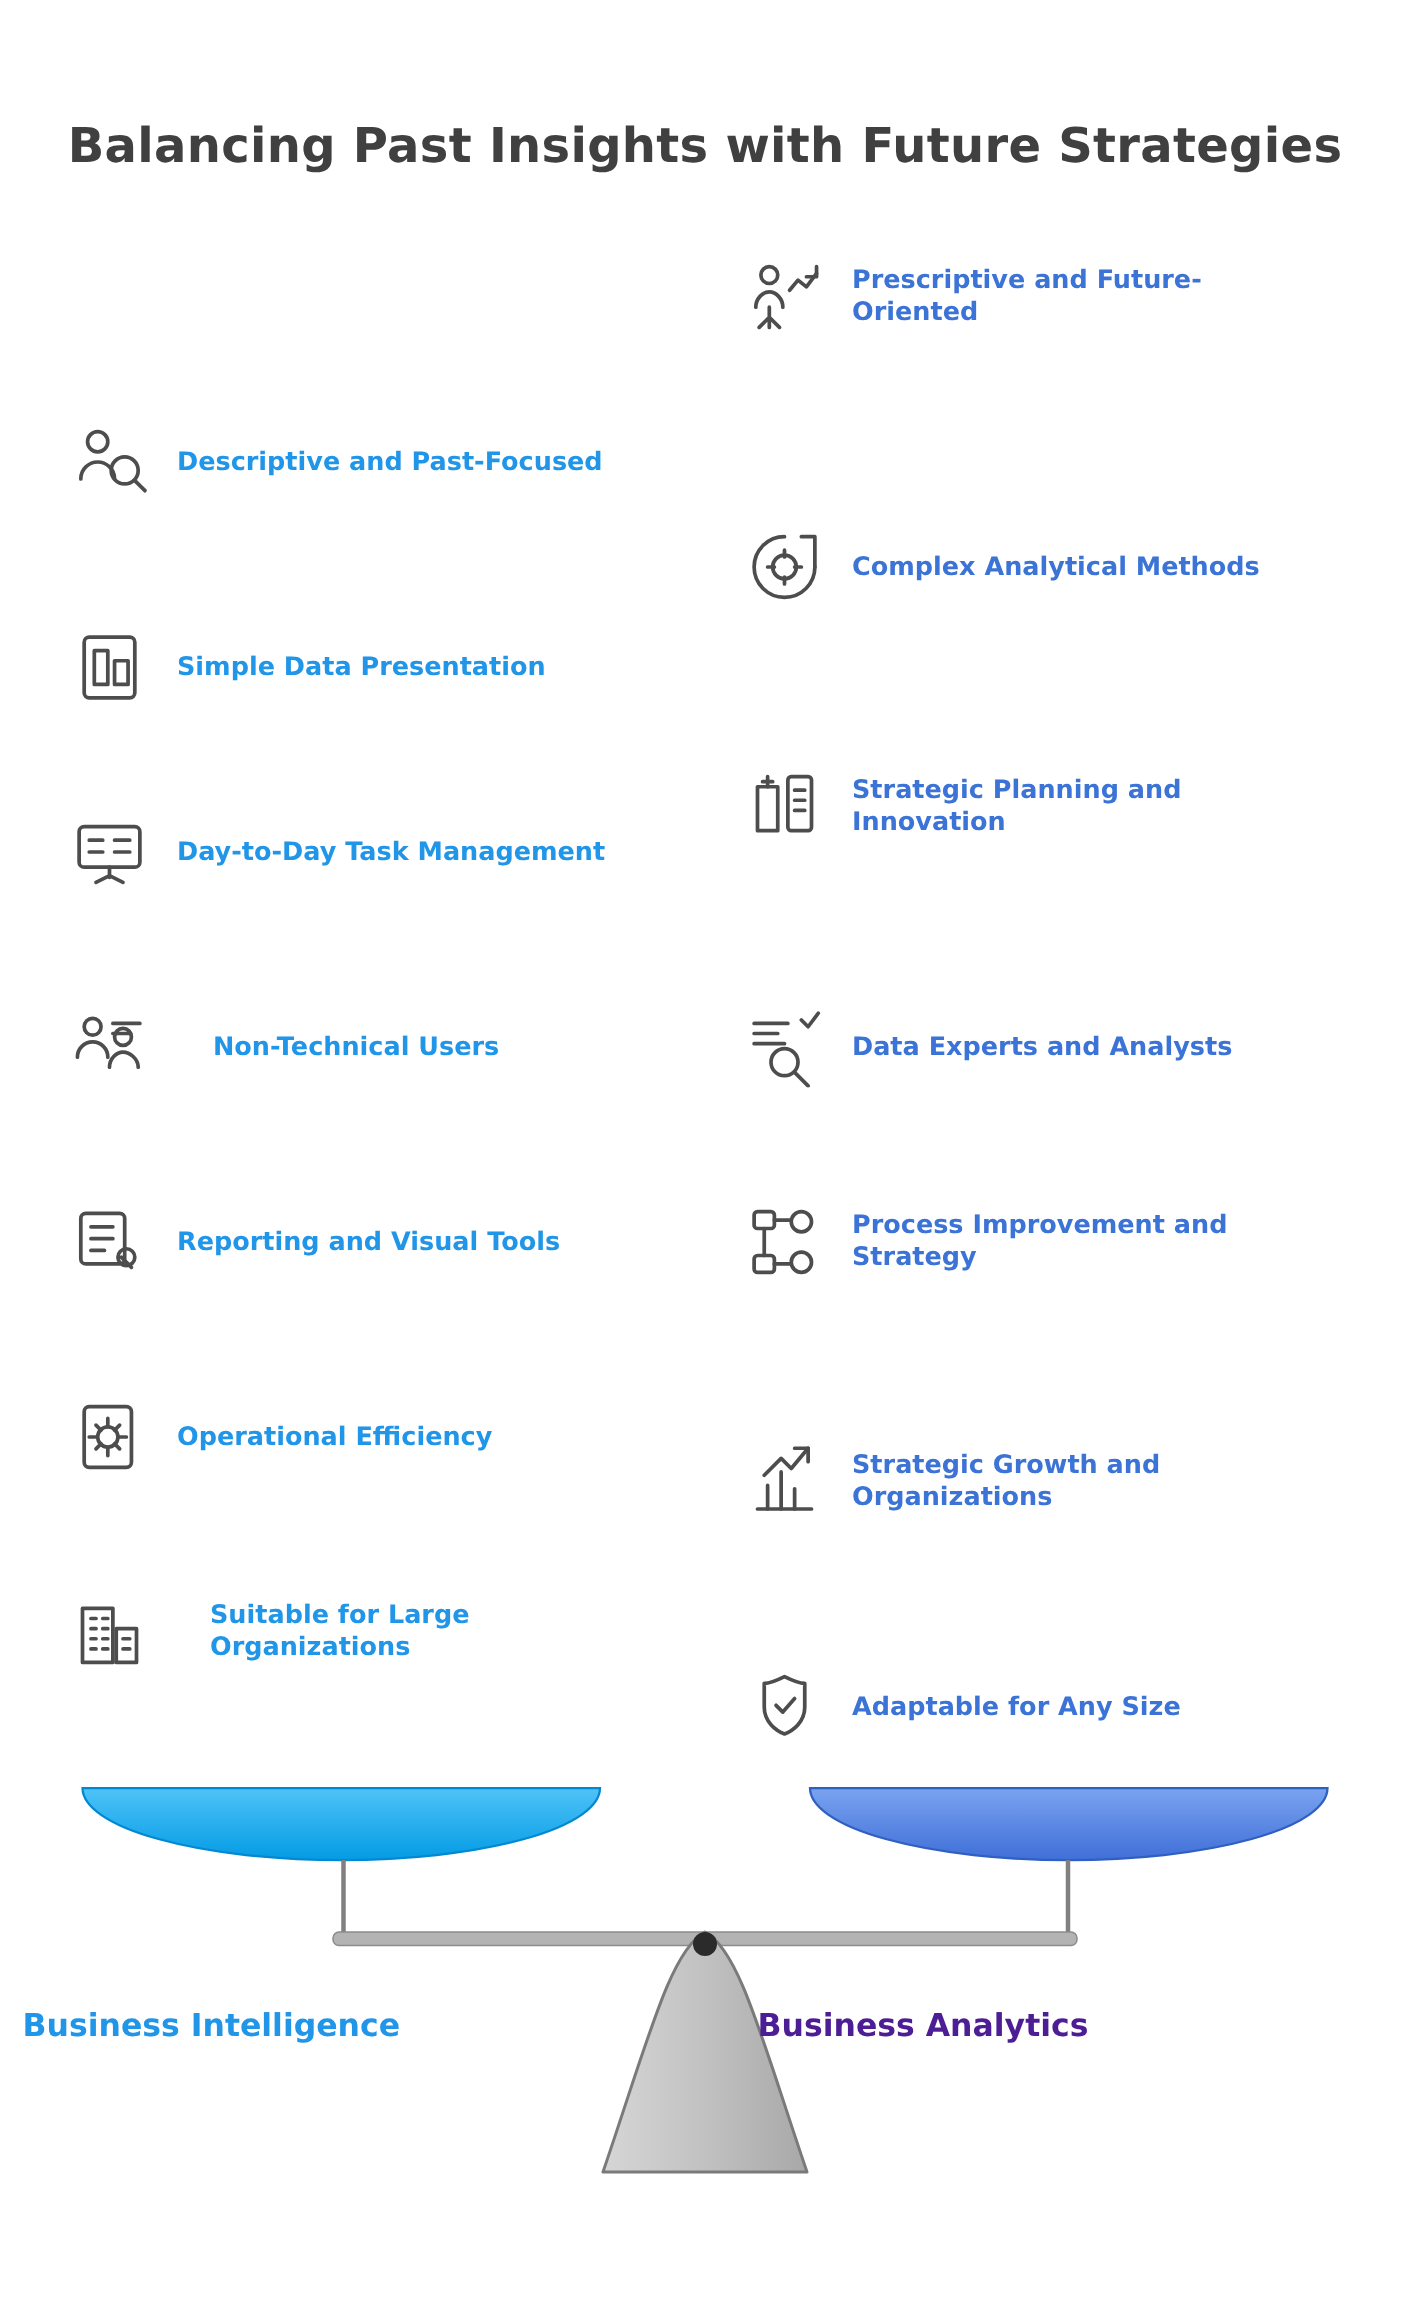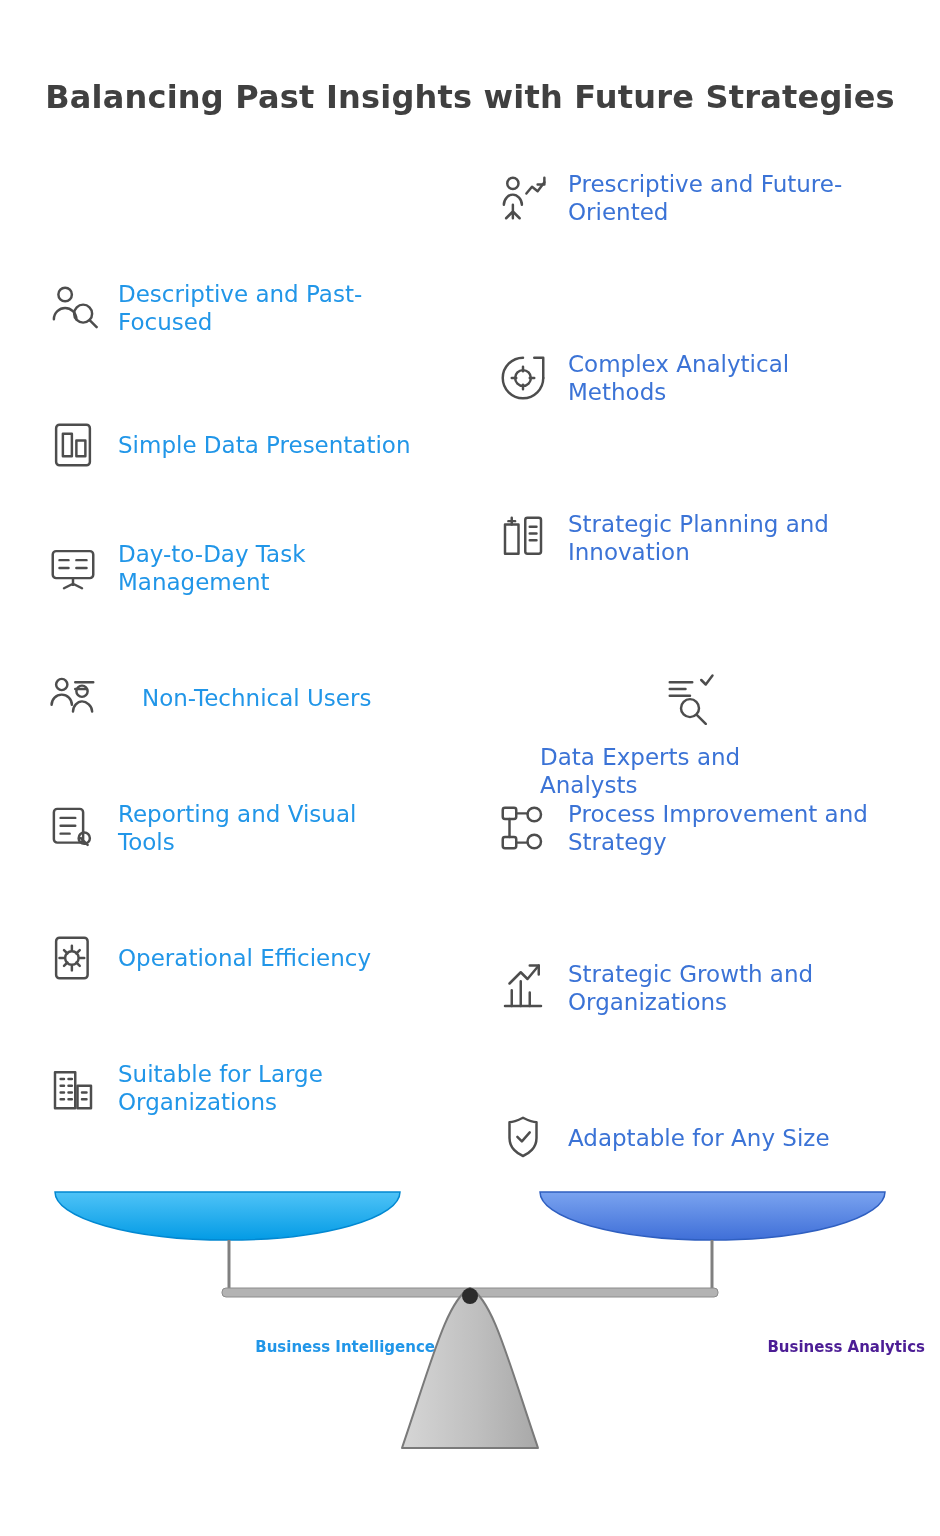--- a/index.html
+++ b/index.html
@@ -53,37 +53,37 @@
     width: 66px;
     min-width: 66px;
     height: 66px;
     display: flex;
     align-items: center;
     justify-content: center;
     color: #4d4d4d;
   }
   .icon-box svg { display: block; }
   .item-label {
-    font-size: 23px;
-    font-weight: normal;
+    font-size: 17px;
+    font-weight: bold;
     line-height: 1.22;
     color: #2196e8;
     max-width: 300px;
   }
   .col.right .item-label { color: #3b73d6; }
 
   
   #scale { position: absolute; left: 0; top: 0; width: 940px; height: 1536px; pointer-events: none; }
 
   .pan-label {
     position: absolute;
-    font-size: 15px;
+    font-size: 21px;
     font-weight: bold;
     color: #2196e8;
-    text-align: right;
+    text-align: left;
     width: 420px;
   }
   .pan-label.right { color: #4c1d95; }
 </style>
 </head>
 <body>
 
 <div id="canvas">
 
   <div id="title">Balancing Past Insights with Future Strategies</div>
@@ -152,21 +152,21 @@
       <span class="icon-box">
         <svg width="54" height="54" viewBox="0 0 48 48" fill="none" stroke="#4d4d4d" stroke-width="2.2" stroke-linecap="round" stroke-linejoin="round">
           <rect x="9" y="6" width="28" height="36" rx="3"></rect>
           <circle cx="23" cy="24" r="6"></circle>
           <path d="M23 13v4M23 31v4M12 24h4M30 24h4M16 17l3 3M27 28l3 3M30 17l-3 3M19 28l-3 3"></path>
         </svg>
       </span>
       <span class="item-label">Operational Efficiency</span>
     </div>
 
-    <div class="item" style="top:905px;">
+    <div class="item" style="top:905px;justify-content:space-between;">
       <span class="icon-box">
         <svg width="54" height="54" viewBox="0 0 48 48" fill="none" stroke="#4d4d4d" stroke-width="2.2" stroke-linecap="round" stroke-linejoin="round">
           <rect x="8" y="10" width="18" height="32"></rect>
           <path d="M13 16h3M20 16h3M13 22h3M20 22h3M13 28h3M20 28h3M13 34h3M20 34h3"></path>
           <rect x="28" y="22" width="12" height="20"></rect>
           <path d="M32 28h4M32 34h4"></path>
         </svg>
       </span>
       <span class="item-label">Suitable for Large Organizations</span>
     </div>
@@ -204,21 +204,21 @@
         <svg width="54" height="54" viewBox="0 0 48 48" fill="none" stroke="#4d4d4d" stroke-width="2.2" stroke-linecap="round" stroke-linejoin="round">
           <rect x="8" y="12" width="12" height="26"></rect>
           <rect x="26" y="6" width="14" height="32" rx="2"></rect>
           <path d="M30 14h6M30 20h6M30 26h6"></path>
           <path d="M14 12V6M11 9h6"></path>
         </svg>
       </span>
       <span class="item-label">Strategic Planning and Innovation</span>
     </div>
 
-    <div class="item" style="top:515px;flex-direction:column;">
+    <div class="item" style="top:515px;">
       <span class="icon-box">
         <svg width="54" height="54" viewBox="0 0 48 48" fill="none" stroke="#4d4d4d" stroke-width="2.2" stroke-linecap="round" stroke-linejoin="round">
           <path d="M6 10h20M6 16h14M6 22h18"></path>
           <circle cx="24" cy="33" r="8"></circle>
           <path d="M30 39l8 8"></path>
           <path d="M34 8l4 4 6-8"></path>
         </svg>
       </span>
       <span class="item-label">Data Experts and Analysts</span>
     </div>

